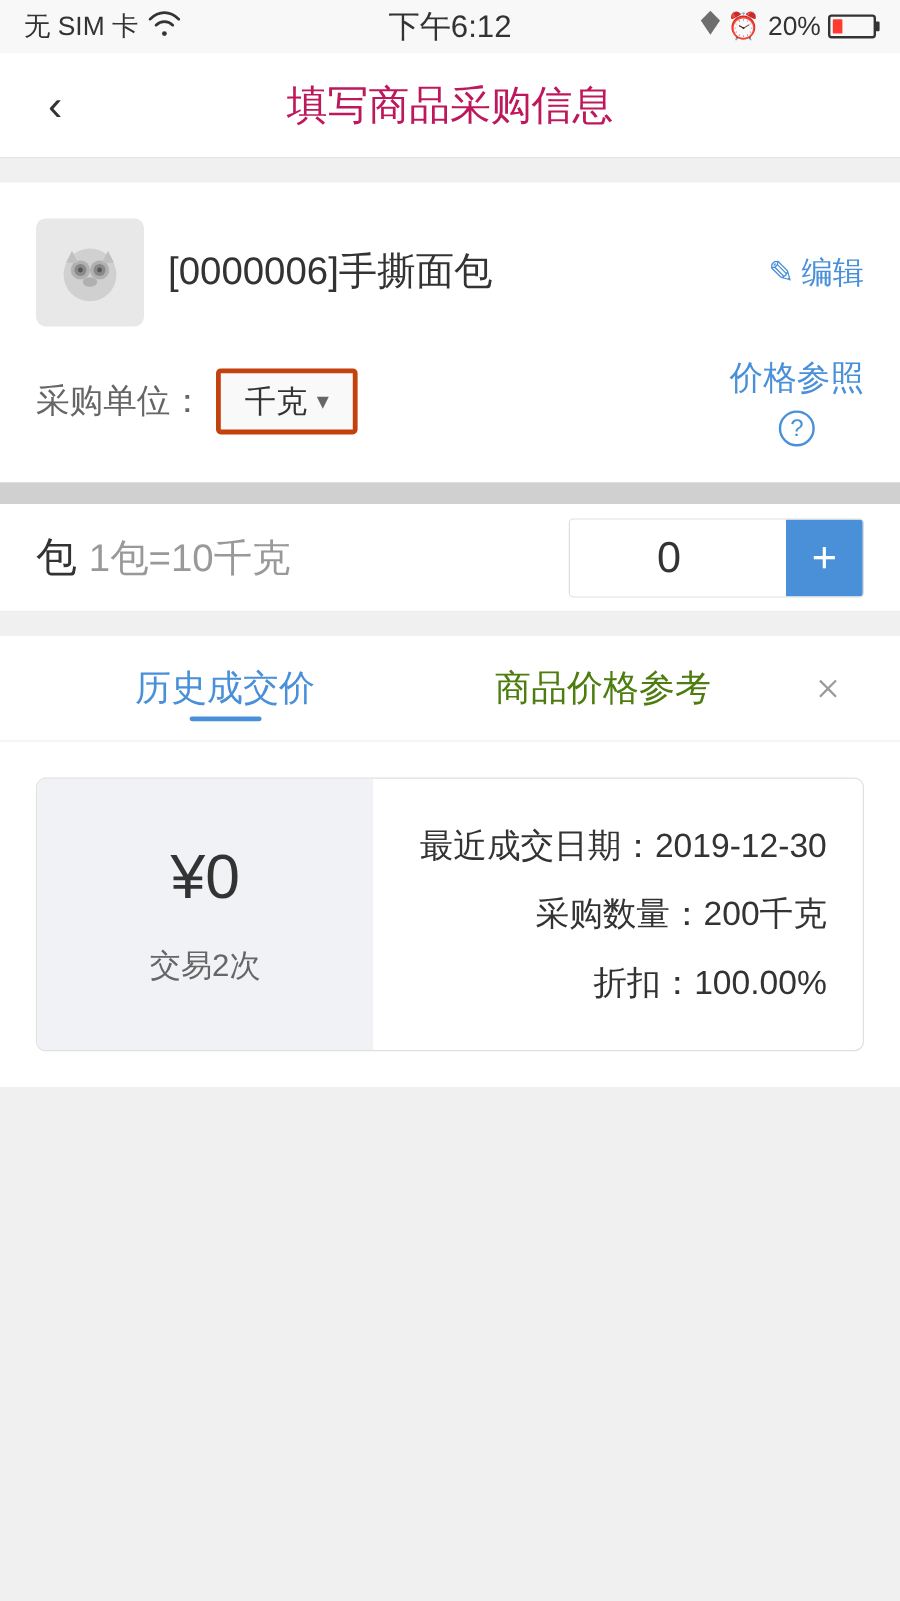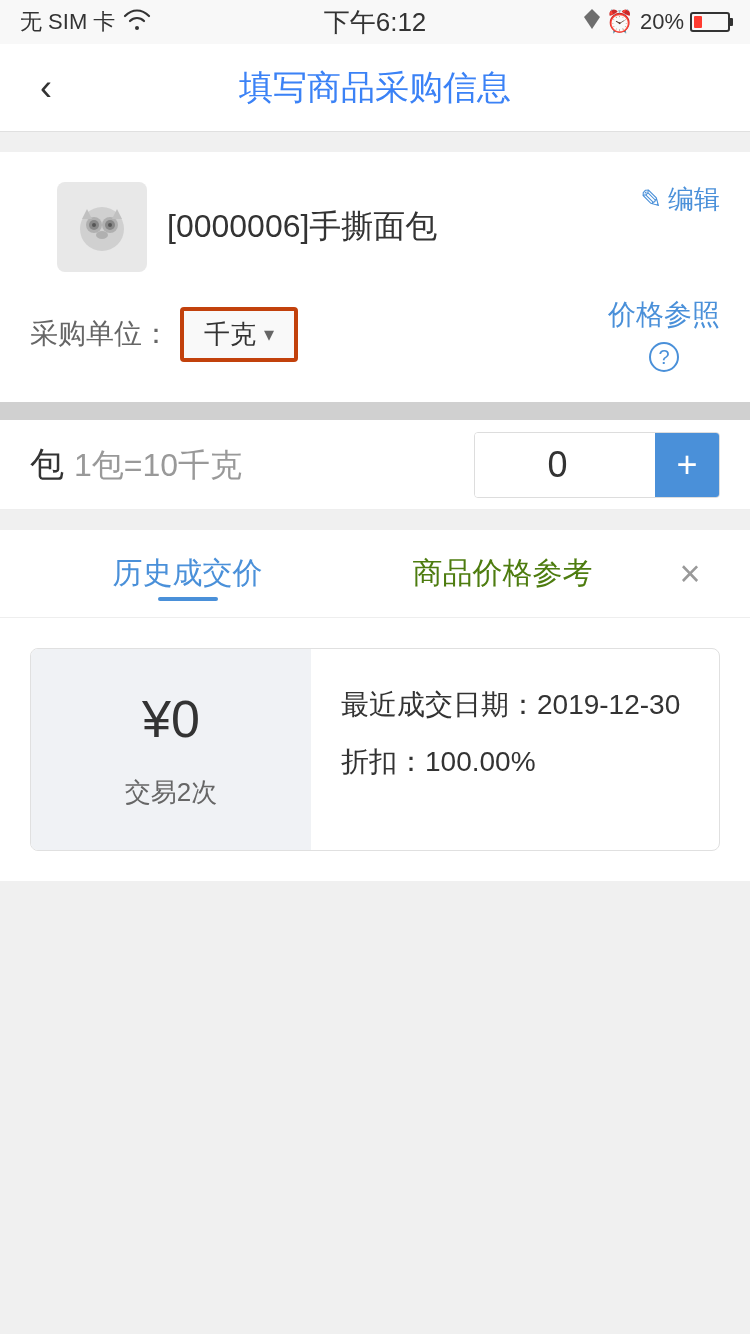--- a/index.html
+++ b/index.html
@@ -87,35 +87,34 @@
       color: #333;
       cursor: pointer;
       padding: 10px;
     }
     .nav-title {
       position: absolute;
       left: 50%;
       transform: translateX(-50%);
       font-size: 34px;
       font-weight: 500;
-      color: #3b82f6;
+      color: #be185d;
     }
 
     
     .product-card {
       background: #fff;
       margin-top: 20px;
       padding: 30px;
     }
     .product-header {
       display: flex;
-      align-items: flex-start;
+      align-items: center;
       justify-content: space-between;
       margin-bottom: 24px;
-      margin-left: 27px;
     }
     .product-left {
       display: flex;
       align-items: center;
       gap: 20px;
     }
     .product-image {
       width: 90px;
       height: 90px;
       background: #e8e8e8;
@@ -261,20 +260,21 @@
       background: #fff;
       margin-top: 20px;
     }
     .tab-bar {
       display: flex;
       align-items: center;
       border-bottom: 1px solid #eee;
       padding: 16px 30px;
       height: 88px;
       position: relative;
+      font-family: Liberation Serif, serif;
     }
     .tab-item {
       flex: 1;
       display: flex;
       flex-direction: column;
       align-items: center;
       justify-content: center;
       height: 100%;
       cursor: pointer;
       font-size: 30px;
@@ -339,20 +339,21 @@
       flex: 1;
       padding: 36px 30px;
       display: flex;
       flex-direction: column;
       gap: 18px;
     }
     .history-detail-row {
       font-size: 28px;
       color: #333;
       line-height: 1.4;
+      text-align: right;
     }
 
     
     .main-content {
       background: #f0f0f0;
       min-height: 700px;
     }
   </style>
 </head>
 <body>
@@ -463,20 +464,23 @@
         <div class="history-price">
           <span>¥</span><span>0</span>
         </div>
         <div class="history-trades">交易2次</div>
       </div>
       <div class="history-right">
         <div class="history-detail-row">
           <span>最近成交日期：</span><span>2019-12-30</span>
         </div>
         <div class="history-detail-row">
+          <span>采购数量：</span><span>200千克</span>
+        </div>
+        <div class="history-detail-row">
           <span>折扣：</span><span>100.00%</span>
         </div>
       </div>
     </div>
   </div>
 </div>
 
 <div class="main-content"></div>
 
 </body></html>

